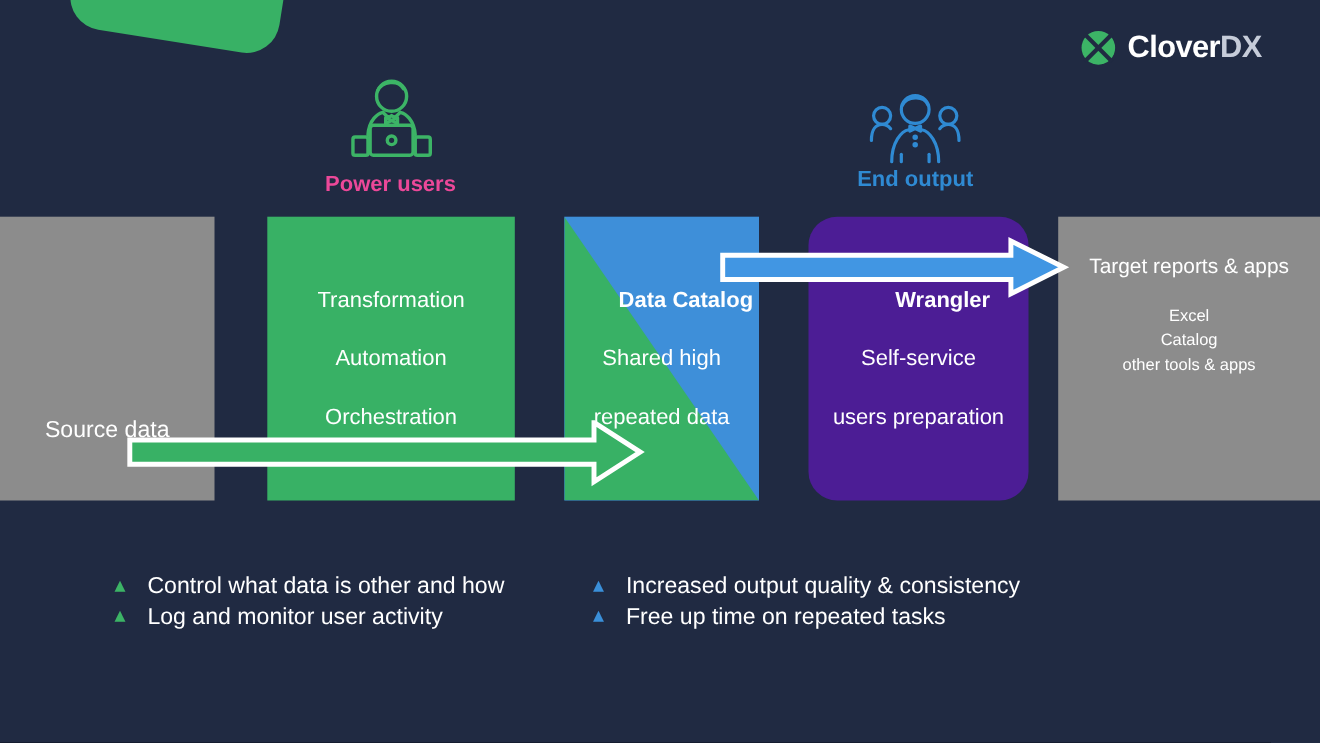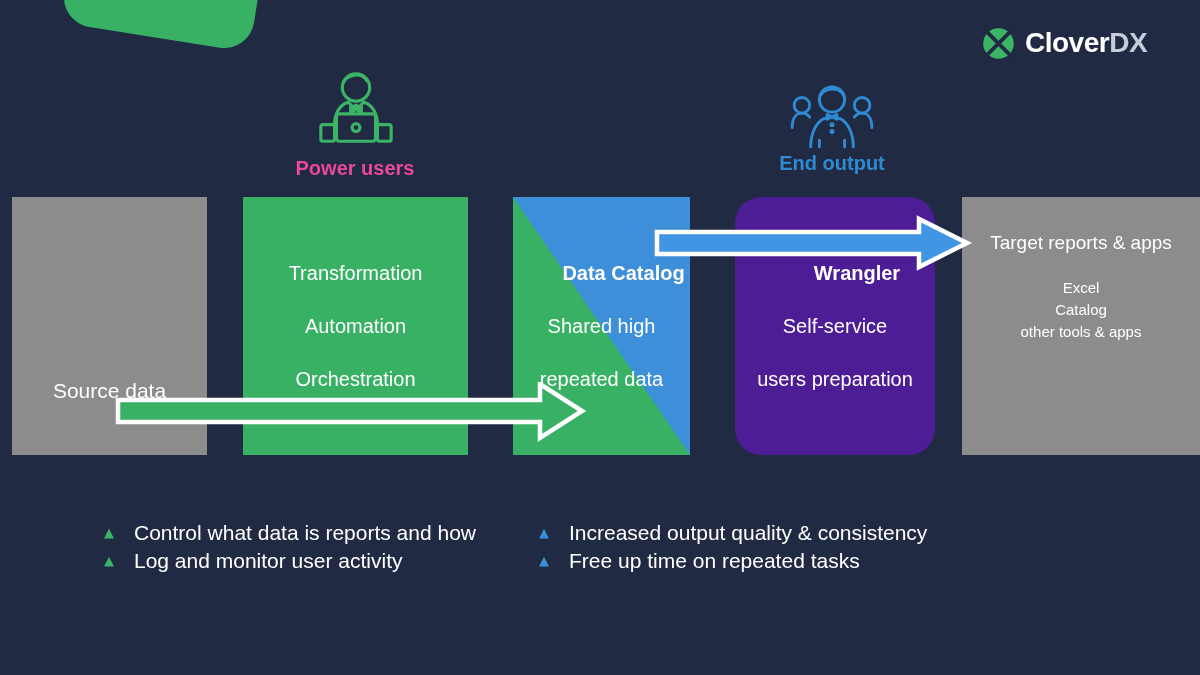--- a/index.html
+++ b/index.html
@@ -21,21 +21,21 @@
   .logo svg{display:block;}
   .logo-text{margin-left:10px;font-size:28px;font-weight:bold;letter-spacing:-0.5px;line-height:34px;}
   .logo-text .dx{color:#c6ccd9;}
   
   .persona-icon{position:absolute;}
   .persona-label{position:absolute;width:220px;text-align:center;font-size:20px;font-weight:bold;}
   .persona-label.green-text{color:#ec4899;}
   .persona-label.blue-text{color:#2f8ad3;}
   
   .box{position:absolute;top:197px;height:258px;}
-  .box-source{left:12px;width:195px;background:#8c8c8c;display:flex;align-items:flex-end;justify-content:center;}
+  .box-source{left:0;width:195px;background:#8c8c8c;display:flex;align-items:flex-end;justify-content:center;}
   .box-source .box-label{font-size:21px;padding-bottom:52px;}
   .box-transform{left:243px;width:225px;background:#38b165;}
   .box-catalog{left:513px;width:177px;background:#3e8fd9;}
   .box-catalog .tri-green{position:absolute;inset:0;background:#38b165;
     clip-path:polygon(0 0, 100% 100%, 0 100%);}
   .box-wrangler{left:735px;width:200px;background:#4c1d95;border-radius:26px;}
   .box-target{left:962px;width:238px;background:#8c8c8c;text-align:center;}
   .box-lines{position:absolute;inset:0;display:flex;flex-direction:column;
     align-items:center;justify-content:center;font-size:20px;line-height:27px;text-align:center;gap:26px;}
   .box-lines .bold{font-weight:bold;margin-left:44px;}
@@ -144,21 +144,21 @@
     <polygon points="6,18 428,18 428,2 470,29 428,56 428,40 6,40" fill="#38b165" stroke="#ffffff" stroke-width="4.5" stroke-linejoin="miter"></polygon>
   </svg>
 
   <svg class="arrow-svg" style="left:652px;top:214px;" width="330" height="60" viewBox="0 0 330 60">
     <polygon points="5,18 267,18 267,5 315,29 267,53 267,40 5,40" fill="#4196e3" stroke="#ffffff" stroke-width="4.5" stroke-linejoin="miter"></polygon>
   </svg>
 
   <div class="benefits benefits-left">
     <div class="benefit-row">
       <span class="marker">▲</span>
-      <span>Control what data is reports and how</span>
+      <span>Control what data is other and how</span>
     </div>
     <div class="benefit-row">
       <span class="marker">▲</span>
       <span>Log and monitor user activity</span>
     </div>
   </div>
 
   <div class="benefits benefits-right">
     <div class="benefit-row">
       <span class="marker">▲</span>

